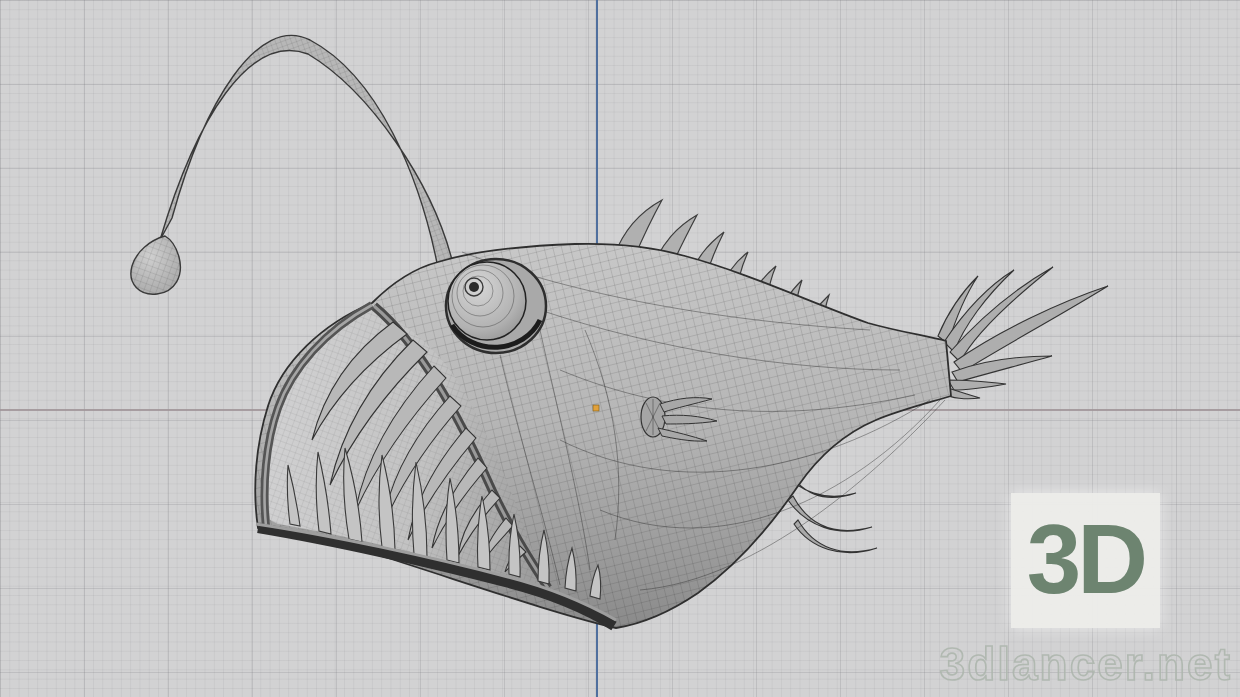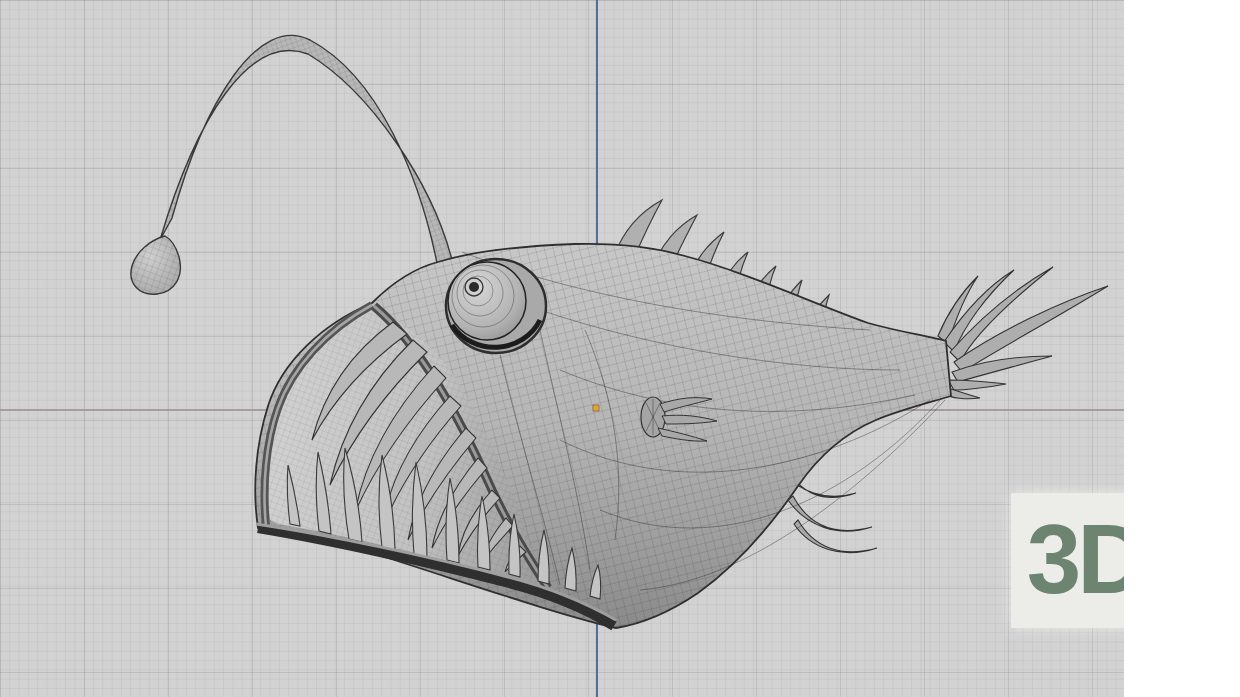--- a/index.html
+++ b/index.html
@@ -1,18 +1,18 @@
 <!DOCTYPE html>
 <html><head>
 <meta charset="utf-8">
 <style>
   html,body{margin:0;padding:0;}
   body{font-family:"Liberation Sans",sans-serif;}
   #stage{
-    position:relative;width:1124px;height:697px;overflow:hidden;
+    position:relative;width:1240px;height:697px;overflow:hidden;
     background-color:#d2d2d3;
     background-image:
       linear-gradient(rgba(110,110,116,.20) 1px, transparent 1px),
       linear-gradient(90deg, rgba(110,110,116,.20) 1px, transparent 1px),
       linear-gradient(rgba(120,120,126,.10) 1px, transparent 1px),
       linear-gradient(90deg, rgba(120,120,126,.10) 1px, transparent 1px);
     background-size:84px 84px,84px 84px,9.3px 9.3px,9.3px 9.3px;
   }
   .axis-h{position:absolute;left:0;top:409px;width:1240px;height:2px;background:rgba(160,148,152,.85);}
   .axis-v{position:absolute;left:596px;top:0;width:2px;height:697px;background:#4f6f9e;}
@@ -204,14 +204,15 @@
       <circle cx="474" cy="287" r="5" fill="#2b2b2b"></circle>
     </g>
 
     <rect x="593" y="405" width="6" height="6" fill="#e2a13b" stroke="#7a5a1a" stroke-width=".6"></rect>
   </svg>
 
   <div class="logo-box">
     <span class="logo-text">3D</span>
   </div>
 
+  <div class="watermark">3dlancer.net</div>
 
 </div>
 
 </body></html>

